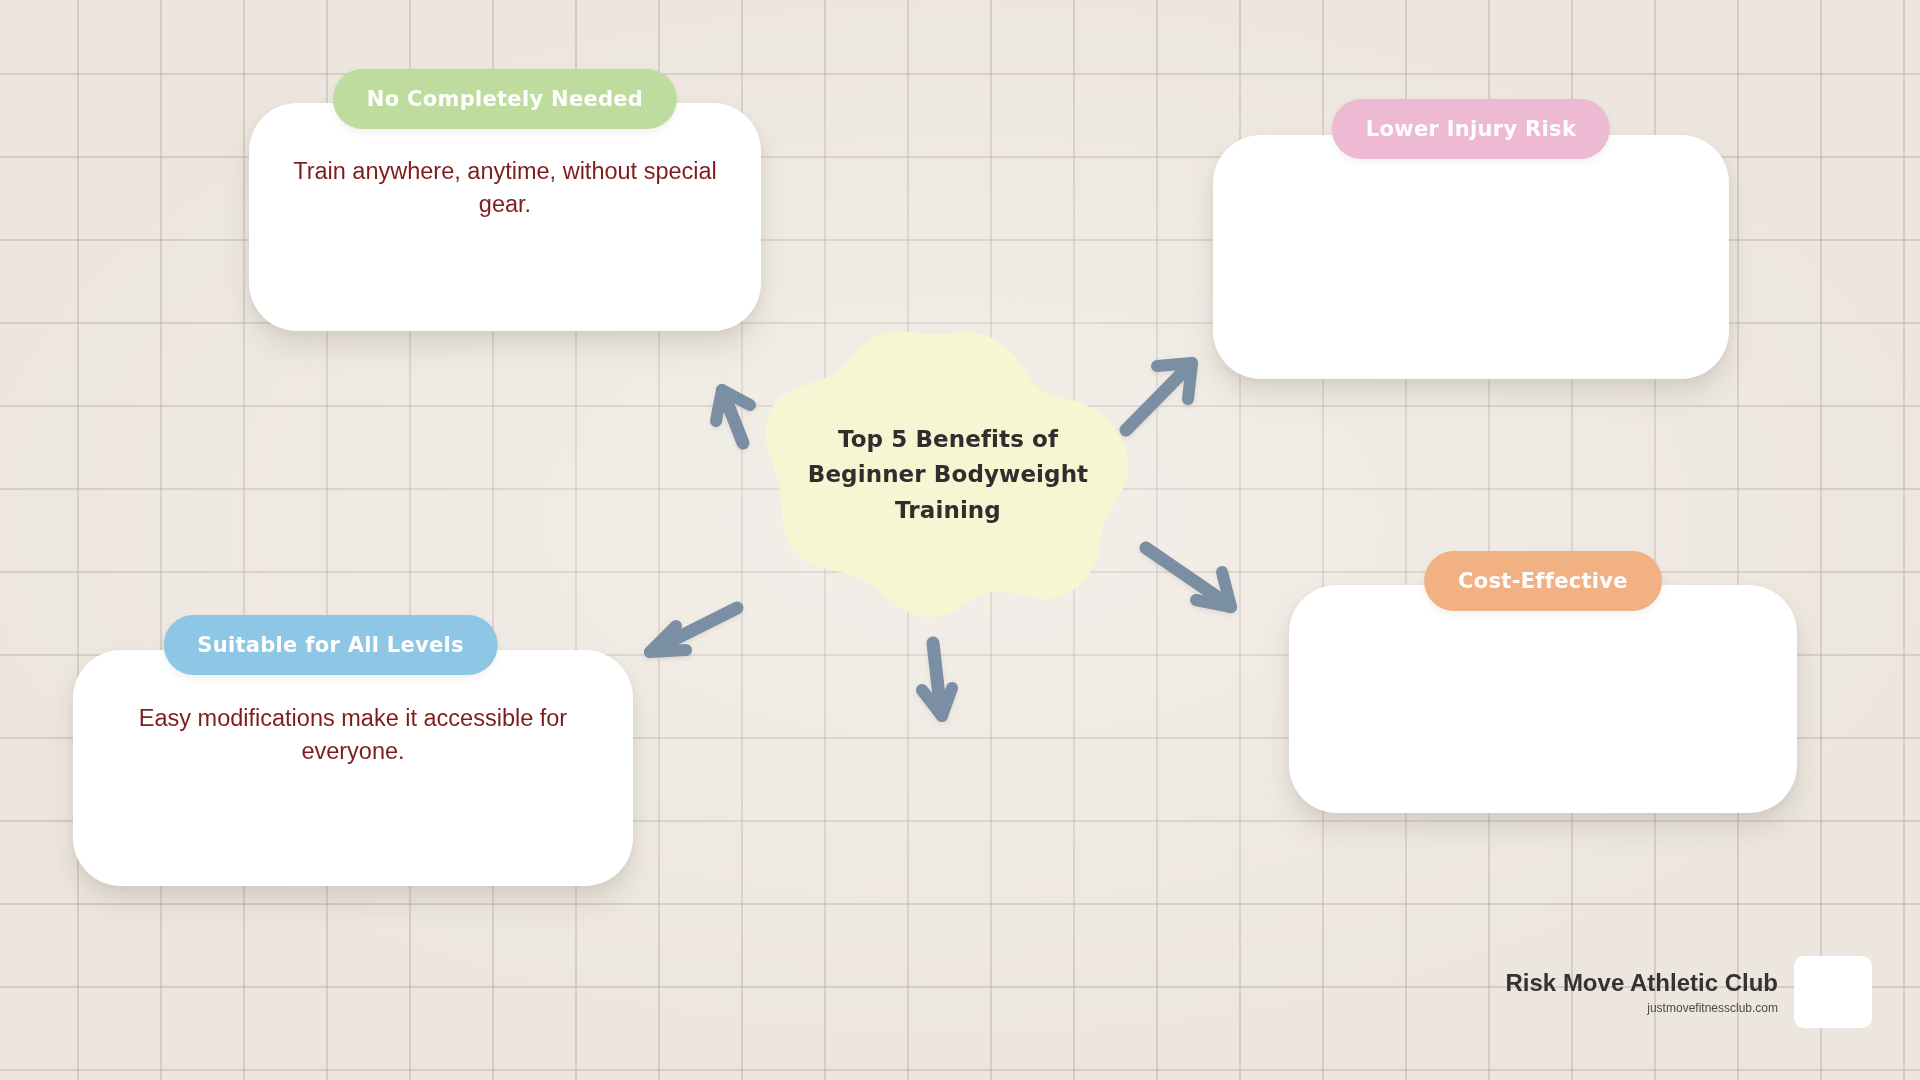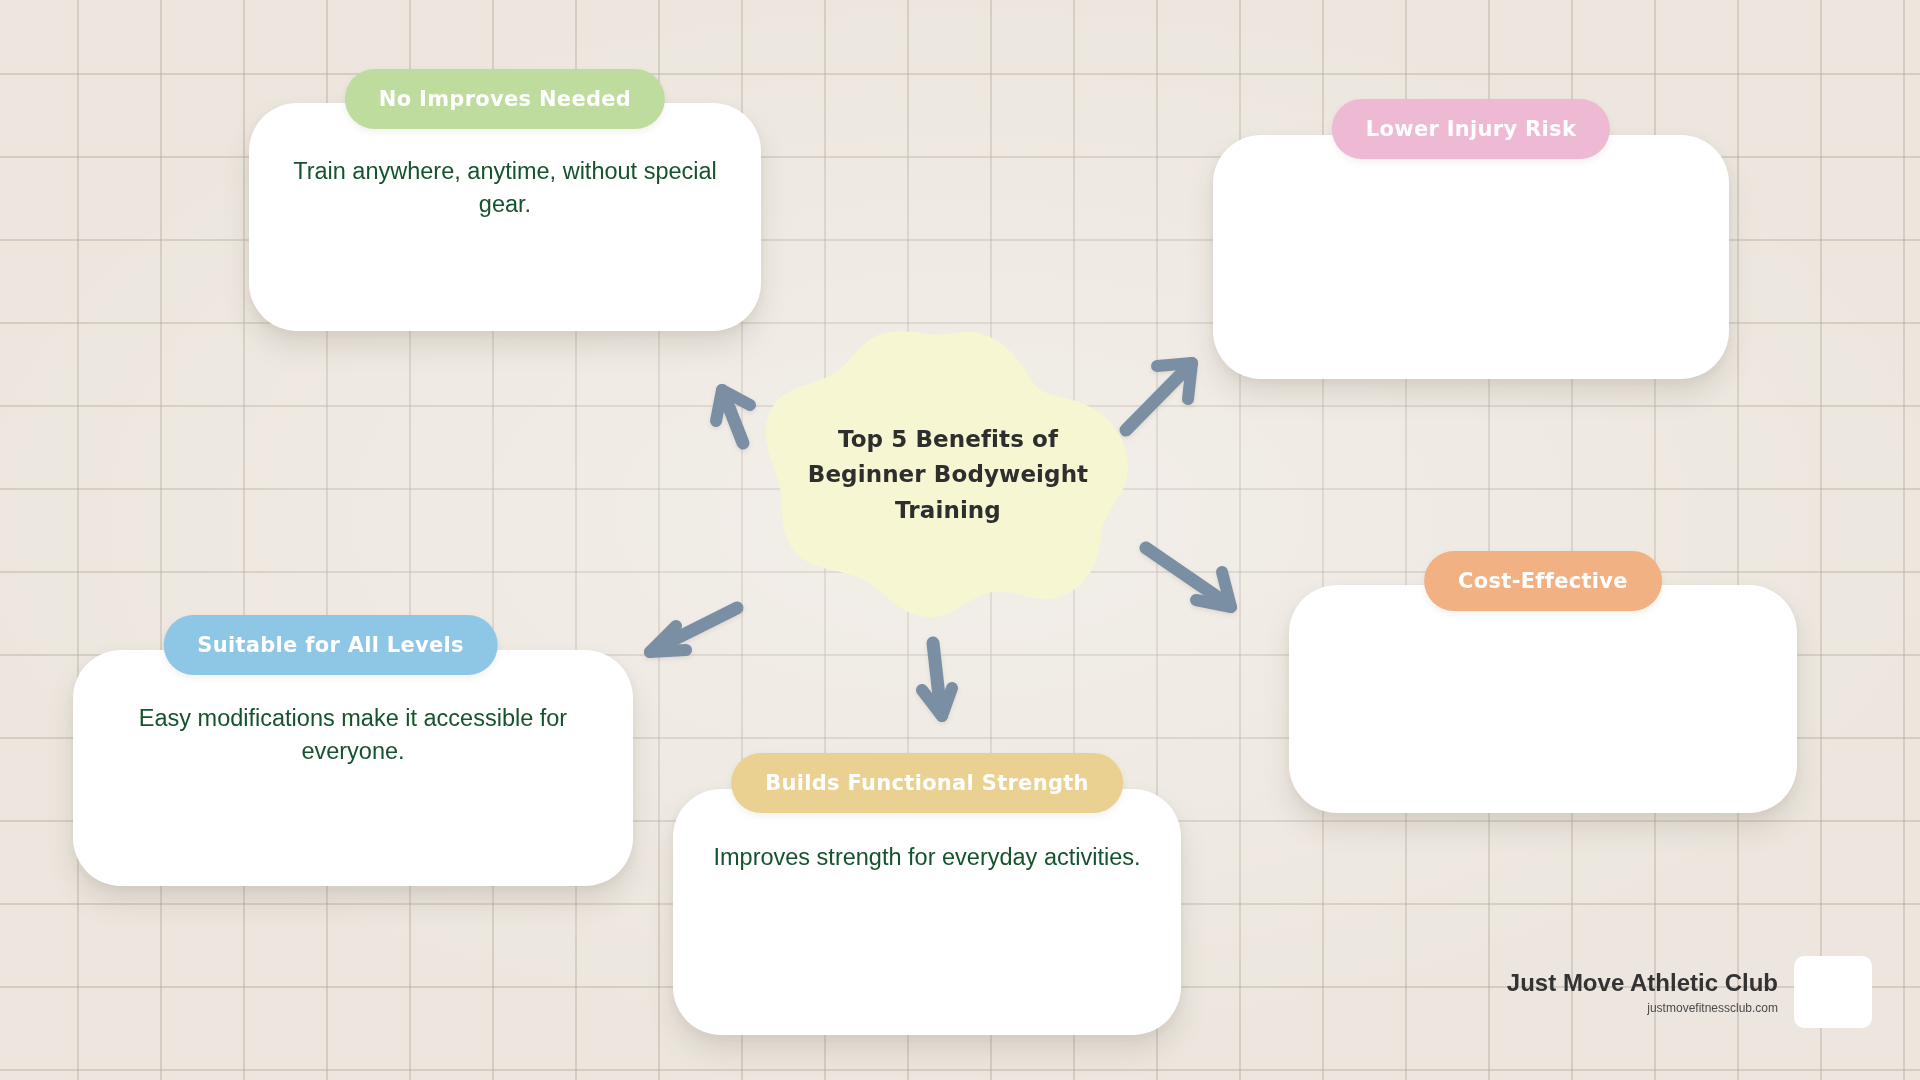--- a/index.html
+++ b/index.html
@@ -86,21 +86,21 @@
   }
   .card-body {
     position:absolute;
     left:0; right:0;
     top:52px;
     padding:0 34px;
     text-align:center;
     font-family:"Liberation Sans", sans-serif;
     font-size:23.5px;
     line-height:1.42;
-    color:#14532d;
+    color:#7f1d1d;
   }
 
   
   #card-no-equipment   { left:249px;  top:103px; width:512px; height:228px; }
   #card-lower-injury   { left:1213px; top:135px; width:516px; height:244px; }
   #card-cost-effective { left:1272px; top:585px; width:508px; height:228px;margin-left:17px; }
   #card-suitable-levels{ left:73px;   top:650px; width:560px; height:236px;padding-left:36px; }
   #card-functional     { left:673px;  top:789px; width:508px; height:246px; }
 
   #card-no-equipment   .card-pill { top:-34px; }
@@ -208,21 +208,21 @@
     </svg>
     <div id="center-blob-title" style="color: rgb(46, 46, 46);">
         <div>Top 5 Benefits of</div>
         <div>Beginner Bodyweight</div>
         <div>Training</div>
       </div>
   </div>
 
   <div class="card" id="card-no-equipment">
     <div class="card-pill" style="background: rgb(190, 220, 158);">
-      <span class="card-pill-label">No Improves Needed</span>
+      <span class="card-pill-label">No Completely Needed</span>
     </div>
     <div class="card-body">Train anywhere, anytime, without special gear.</div>
   </div>
 
   <div class="card" id="card-lower-injury">
     <div class="card-pill" style="background: rgb(238, 185, 211);">
       <span class="card-pill-label">Lower Injury Risk</span>
     </div>
   </div>
 
@@ -232,28 +232,22 @@
     </div>
   </div>
 
   <div class="card" id="card-suitable-levels">
     <div class="card-pill" style="background: rgb(142, 198, 230);">
       <span class="card-pill-label">Suitable for All Levels</span>
     </div>
     <div class="card-body">Easy modifications make it accessible for everyone.</div>
   </div>
 
-  <div class="card" id="card-functional">
-    <div class="card-pill" style="background: rgb(235, 209, 145);">
-      <span class="card-pill-label">Builds Functional Strength</span>
-    </div>
-    <div class="card-body">Improves strength for everyday activities.</div>
-  </div>
 
   <div id="brand">
     <div id="brand-text">
-      <div id="brand-name">Just Move Athletic Club</div>
+      <div id="brand-name">Risk Move Athletic Club</div>
       <div id="brand-url">justmovefitnessclub.com</div>
     </div>
     <div id="brand-logo"></div>
   </div>
 
 </div>
 
 </body></html>

